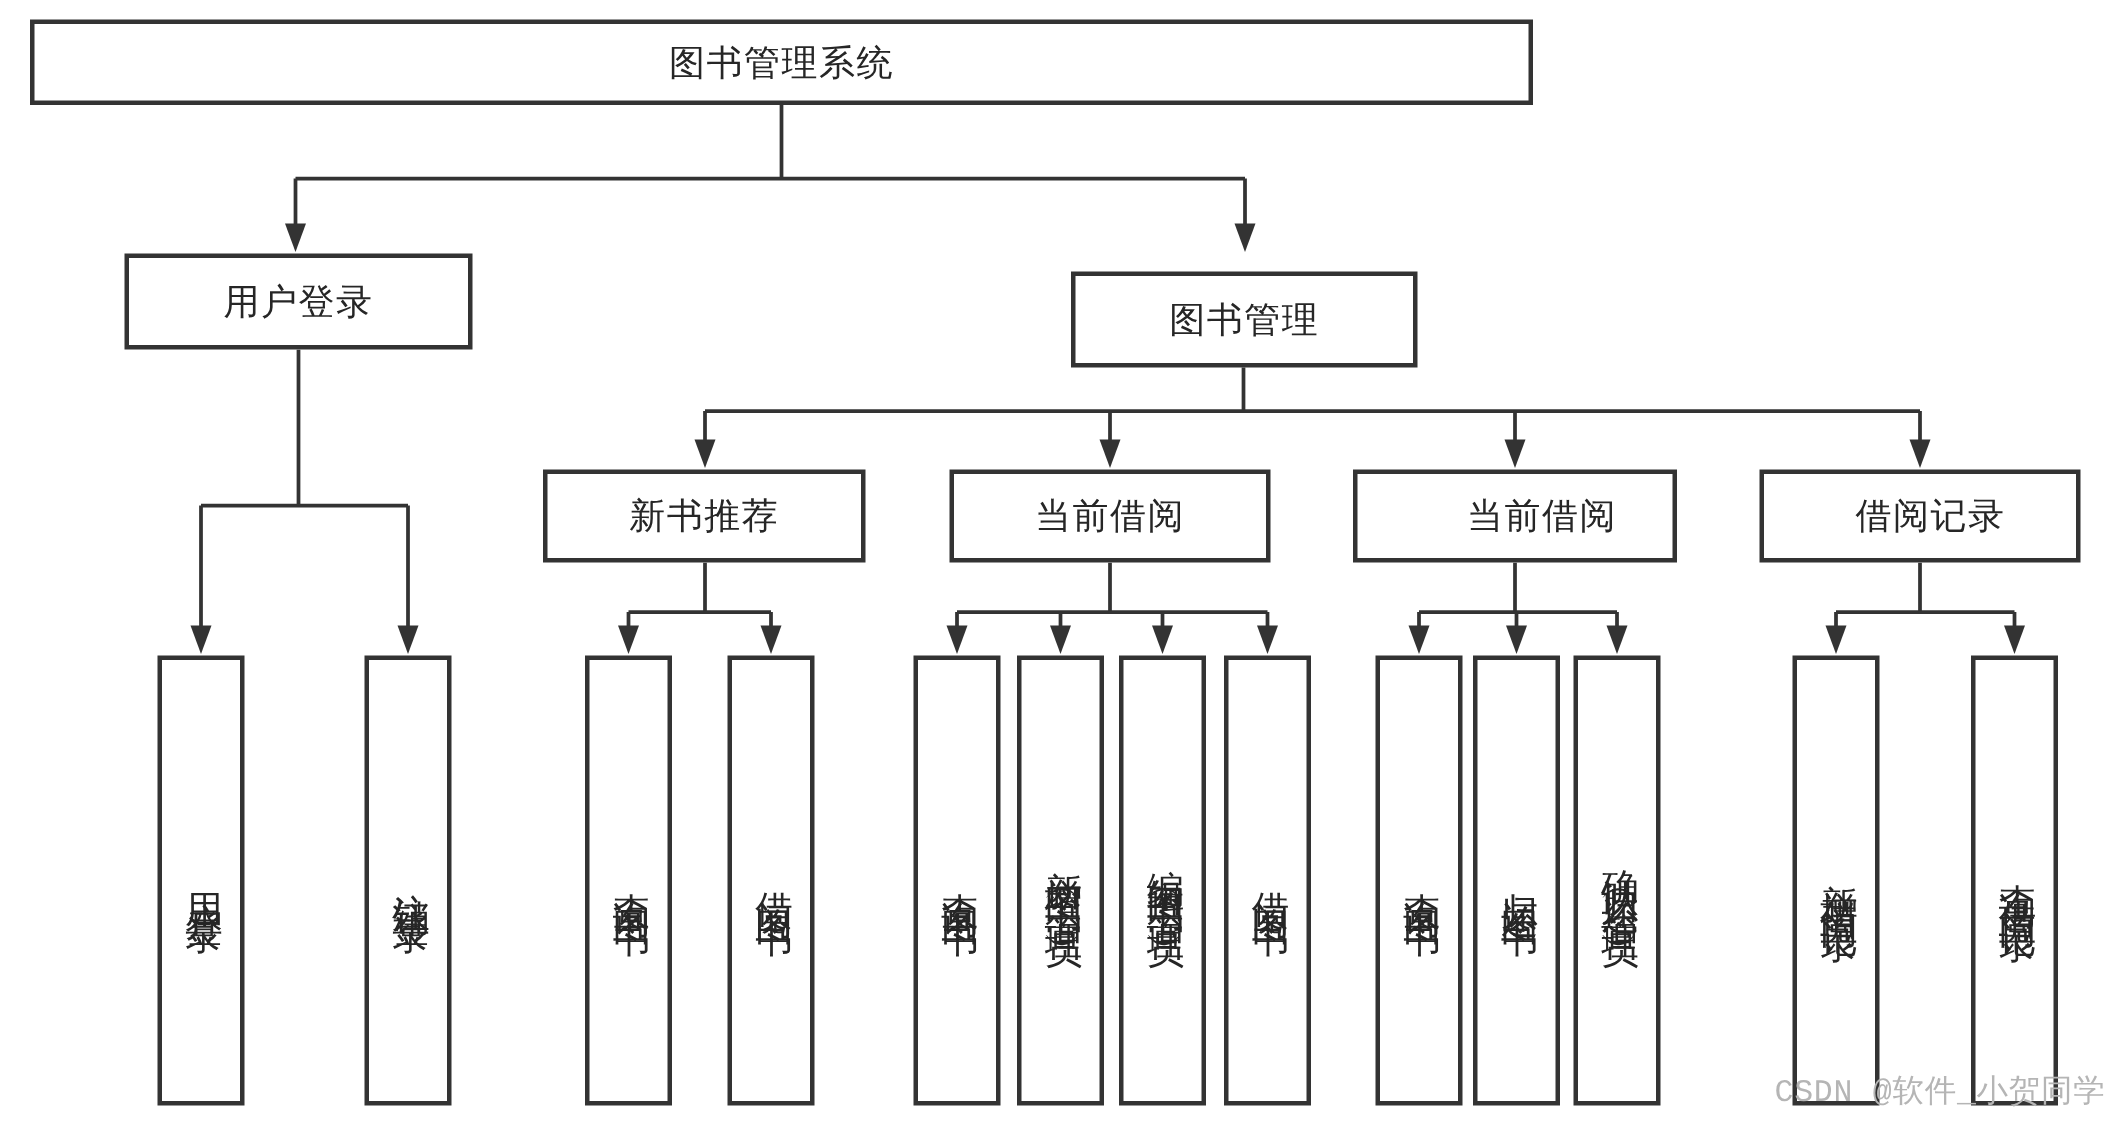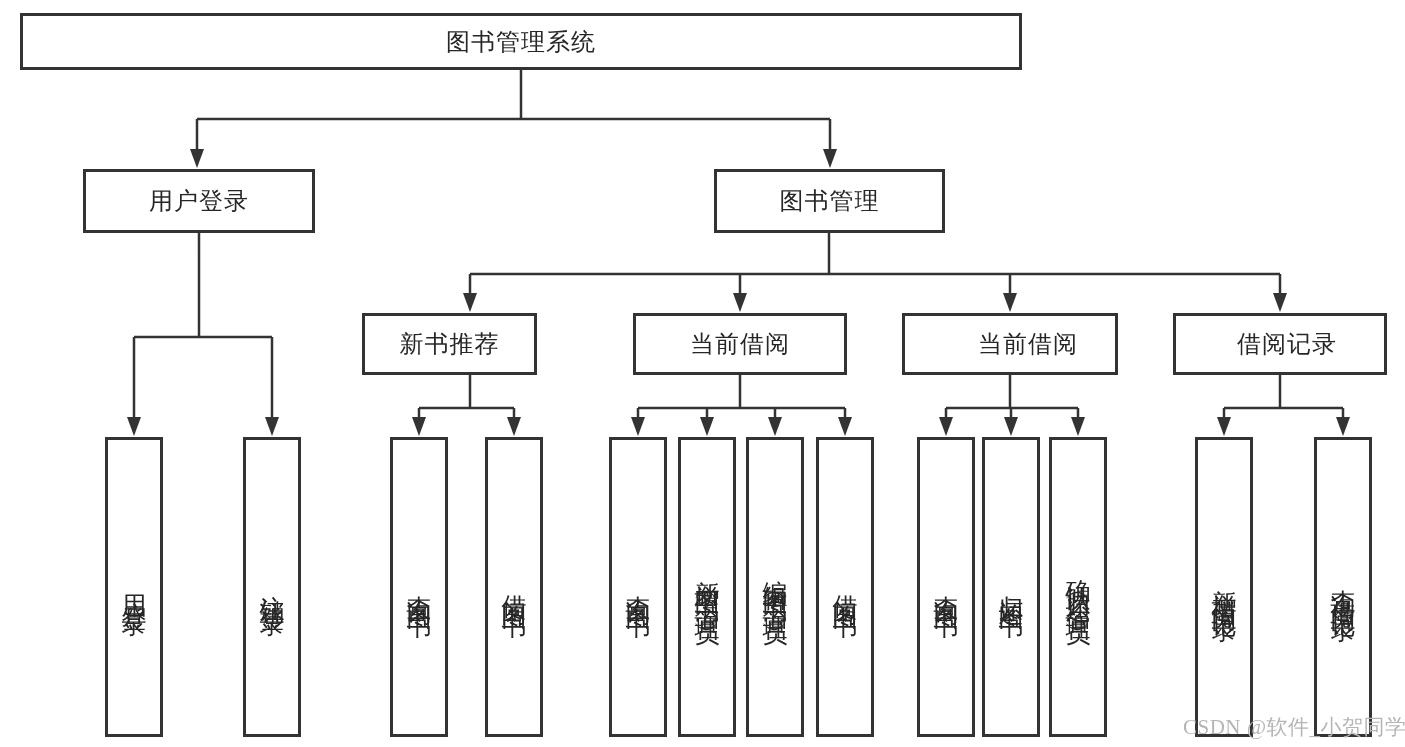--- a/index.html
+++ b/index.html
@@ -5,21 +5,21 @@
   html, body {
     margin: 0;
     padding: 0;
     background: #ffffff;
   }
   .stage {
     position: relative;
     width: 1405px;
     height: 747px;
     background: #ffffff;
-    font-family: Liberation Serif, serif;
+    font-family: Liberation Mono, monospace;
     overflow: hidden;
     border-radius: 14px;
   }
   .connector-layer {
     position: absolute;
     left: 0;
     top: 0;
     z-index: 1;
   }
   .box {
@@ -136,25 +136,25 @@
     </g>
   </svg>
 
   <div class="box h-box root-box">
     <span>图书管理系统</span>
   </div>
 
   <div class="box h-box" style="left:83px; top:169px; width:232px; height:64px;">
     <span>用户登录</span>
   </div>
-  <div class="box h-box" style="left:714px; top:169px; width:231px; height:64px;">
+  <div class="box h-box" style="left:714px; top:181px; width:231px; height:64px;">
     <span>图书管理</span>
   </div>
 
-  <div class="box h-box" style="left:362px; top:313px; width:175px; height:62px;">
+  <div class="box h-box" style="left:362px; top:313px; width:215px; height:62px;">
     <span>新书推荐</span>
   </div>
   <div class="box h-box" style="left:633px; top:313px; width:214px; height:62px;">
     <span>当前借阅</span>
   </div>
   <div class="box h-box" style="left:902px; top:313px; width:216px; height:62px;padding-left:36px;">
     <span>当前借阅</span>
   </div>
   <div class="box h-box" style="left:1173px; top:313px; width:214px; height:62px;padding-left:14px;">
     <span>借阅记录</span>

